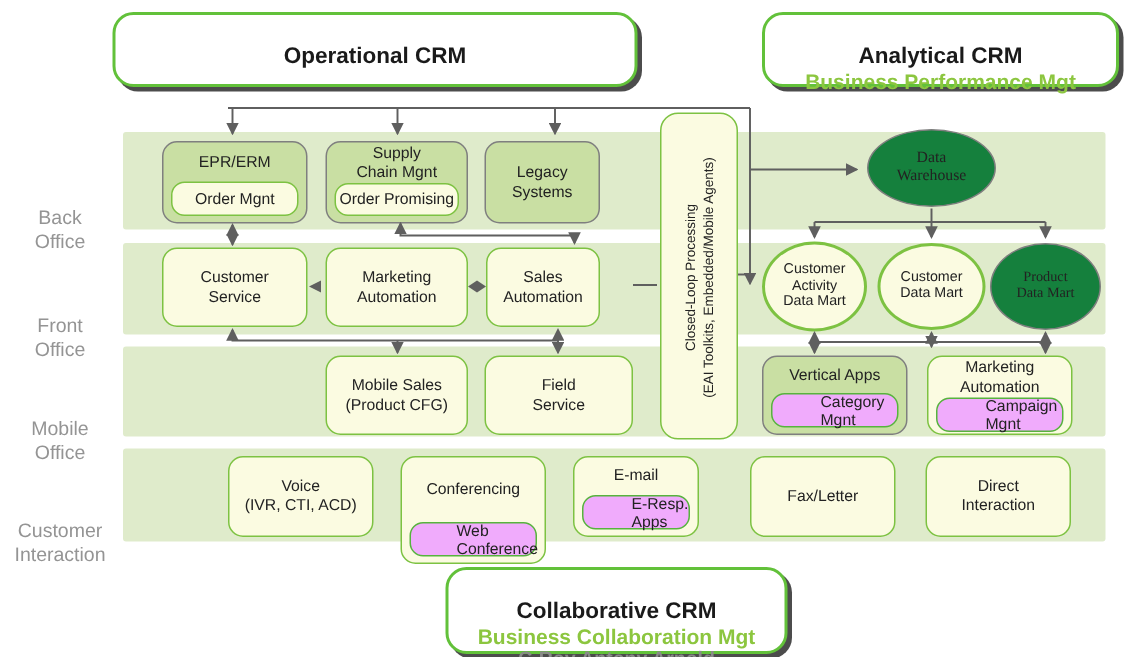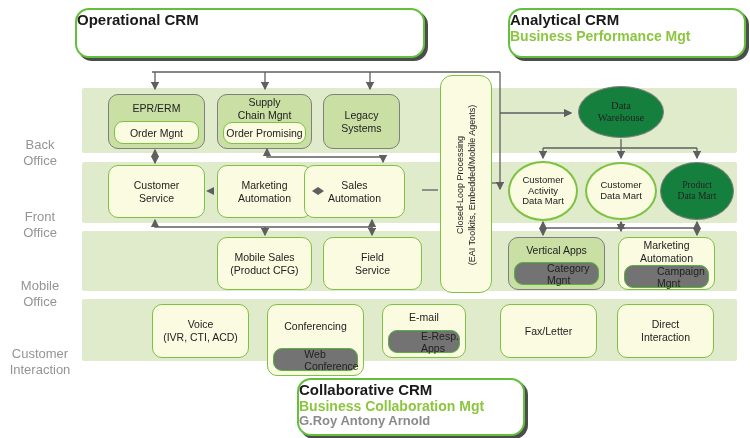--- a/index.html
+++ b/index.html
@@ -8,35 +8,35 @@
   
   .band{position:absolute;left:82px;width:655px;background:#DFEBCB;border-radius:2px;z-index:1;}
   .band.back{top:88px;height:65px;}
   .band.front{top:162px;height:61px;}
   .band.mobile{top:231px;height:60px;}
   .band.cust{top:299px;height:62px;}
   .row-label{position:absolute;left:0;width:80px;text-align:center;color:#949494;
              font-size:13px;line-height:1.25;white-space:pre-line;z-index:2;margin-top:32px;}
   
   .hdr{position:absolute;background:#fff;border:2px solid #62C13A;border-radius:14px;
-       box-shadow:3px 3px 0 rgba(45,45,45,.85);text-align:left;z-index:6;padding-top:1px;box-sizing:border-box;}
+       box-shadow:3px 3px 0 rgba(45,45,45,.85);text-align:center;z-index:6;padding-top:19px;box-sizing:border-box;}
   .hdr .t{font-size:15px;font-weight:bold;color:#1a1a1a;}
   .hdr .s{font-size:14px;font-weight:bold;color:#8CC63F;}
   .hdr .a{font-size:13px;font-weight:bold;color:#8a8a8a;line-height:1.05;}
   
   .node{position:absolute;border-radius:10px;box-sizing:border-box;display:flex;
         flex-direction:column;z-index:3;}
   .node.green{background:#C9DFA3;border:1.4px solid #7F7F7F;}
   .node.yellow{background:#FBFBE1;border:1.4px solid #7DC242;}
   .node-title{flex:1;display:flex;align-items:center;justify-content:center;text-align:center;
               font-size:10.5px;color:#222;line-height:1.2;white-space:pre-line;padding:1px 2px;}
   .subnode{height:21px;margin:0 5px 4px 5px;border-radius:9px;border:1.4px solid #57B33E;
            display:flex;align-items:center;justify-content:center;font-size:10.5px;color:#222;}
   .subnode.yellow{background:#FBFBE1;border-color:#7DC242;}
-  .subnode.white{background:#737373;padding-left:32px;}
+  .subnode.white{background:#f0abfc;padding-left:32px;}
   
   .ellipse{position:absolute;border-radius:50%;display:flex;align-items:center;justify-content:center;
            text-align:center;font-size:9.5px;color:#222;line-height:1.15;white-space:pre-line;
            box-sizing:border-box;z-index:3;}
   .ellipse.green{background:#15803d;border:1.4px solid #7F7F7F;font-family:Liberation Serif, serif;}
   .ellipse.yellow{background:#FBFBE1;border:2px solid #7DC242;}
   
   .closedloop{position:absolute;left:440px;top:75px;width:52px;height:218px;background:#FBFBE1;
               border:1.6px solid #7DC242;border-radius:12px;z-index:3;box-sizing:border-box;}
   .vtext{position:absolute;left:-83px;top:83px;width:218px;height:52px;transform:rotate(-90deg);
@@ -91,21 +91,21 @@
   </div>
 
   <div class="node yellow" style="left:108px;top:165px;width:97px;height:53px">
     <div class="node-title">Customer
 Service</div>
   </div>
   <div class="node yellow" style="left:217px;top:165px;width:95px;height:53px">
     <div class="node-title">Marketing
 Automation</div>
   </div>
-  <div class="node yellow" style="left:304px;top:165px;width:101px;height:53px">
+  <div class="node yellow" style="left:324px;top:165px;width:76px;height:53px">
     <div class="node-title">Sales
 Automation</div>
   </div>
 
   <div class="node yellow" style="left:217px;top:237px;width:95px;height:53px">
     <div class="node-title">Mobile Sales
 (Product CFG)</div>
   </div>
   <div class="node yellow" style="left:323px;top:237px;width:99px;height:53px">
     <div class="node-title">Field

